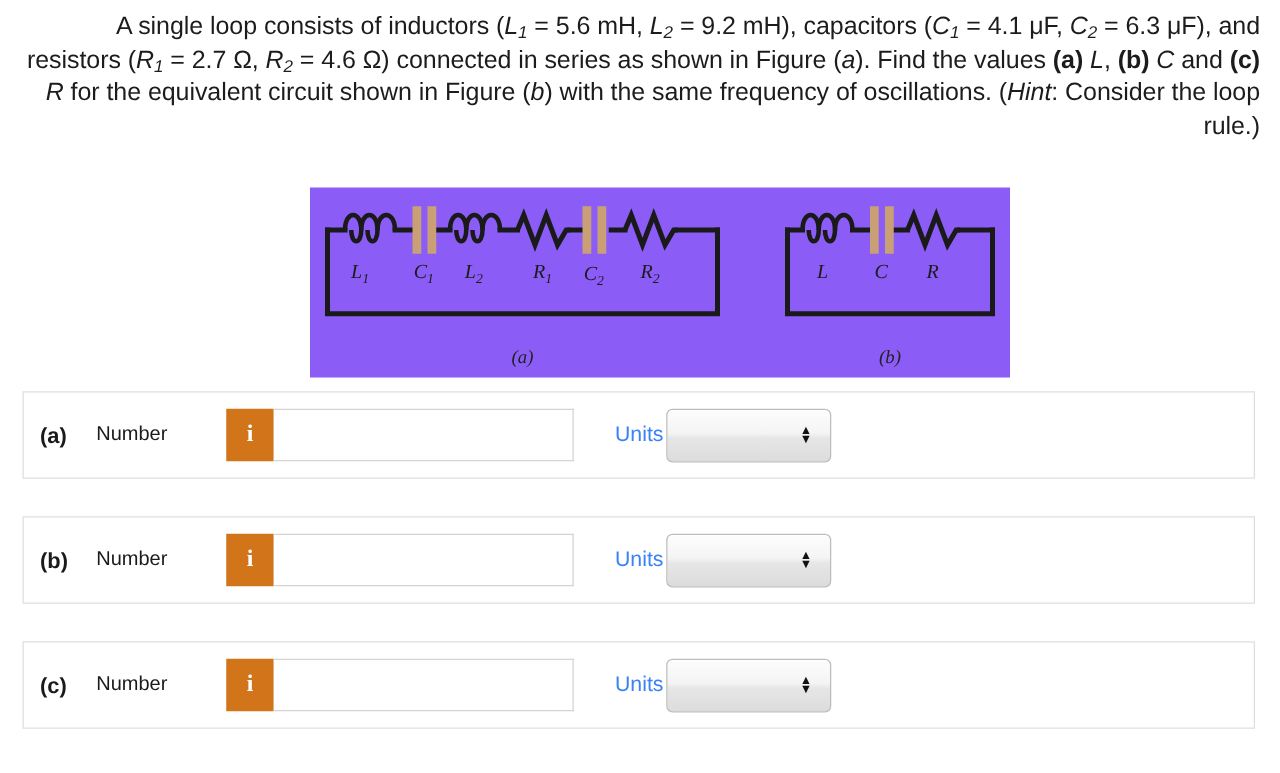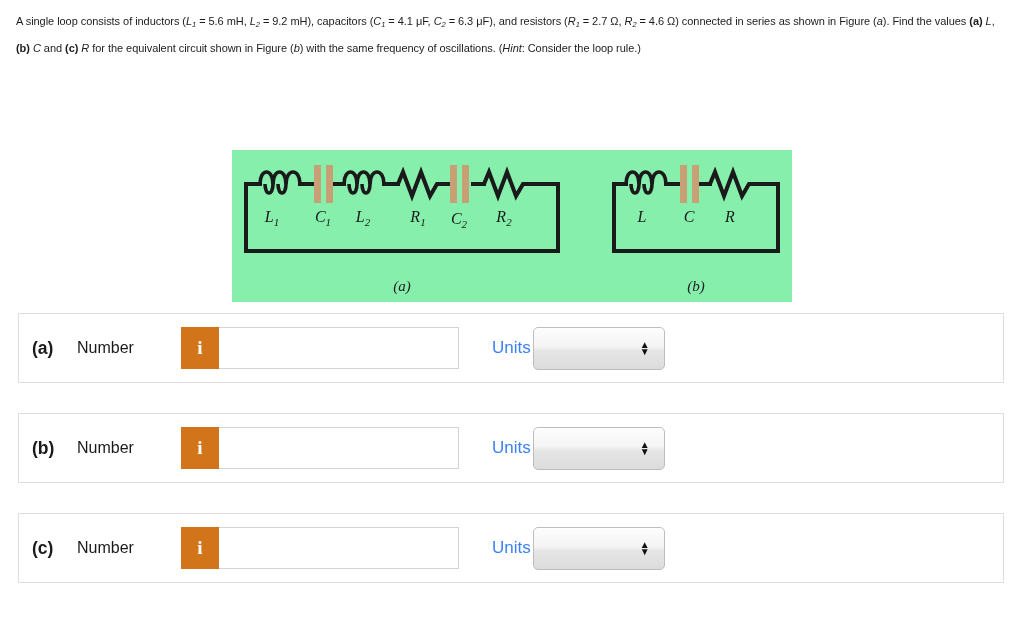--- a/index.html
+++ b/index.html
@@ -15,42 +15,43 @@
     overflow: hidden;
     position: relative;
   }
 
   
   .problem-text {
     position: absolute;
     left: 16px;
     top: 8px;
     width: 992px;
-    font-size: 11px;
+    font-size: 20px;
     line-height: 26.5px;
     color: #1c1c1c;
     letter-spacing: -0.05px;
+    text-align: right;
   }
   .problem-text i { font-style: italic; }
   .problem-text b { font-weight: 700; }
   sub {
     font-size: 0.68em;
     vertical-align: -0.28em;
     line-height: 0;
   }
   .nw { white-space: nowrap; }
 
   
   .figure-panel {
     position: absolute;
-    left: 232px;
+    left: 248px;
     top: 150px;
     width: 560px;
     height: 152px;
-    background: #86efac;
+    background: #8b5cf6;
   }
   .circuit {
     position: absolute;
     top: 0;
     height: 152px;
   }
   .circuit-a { left: 0px;   width: 340px; }
   .circuit-b { left: 368px; width: 192px; }
 
   .circuit svg { display: block; }

